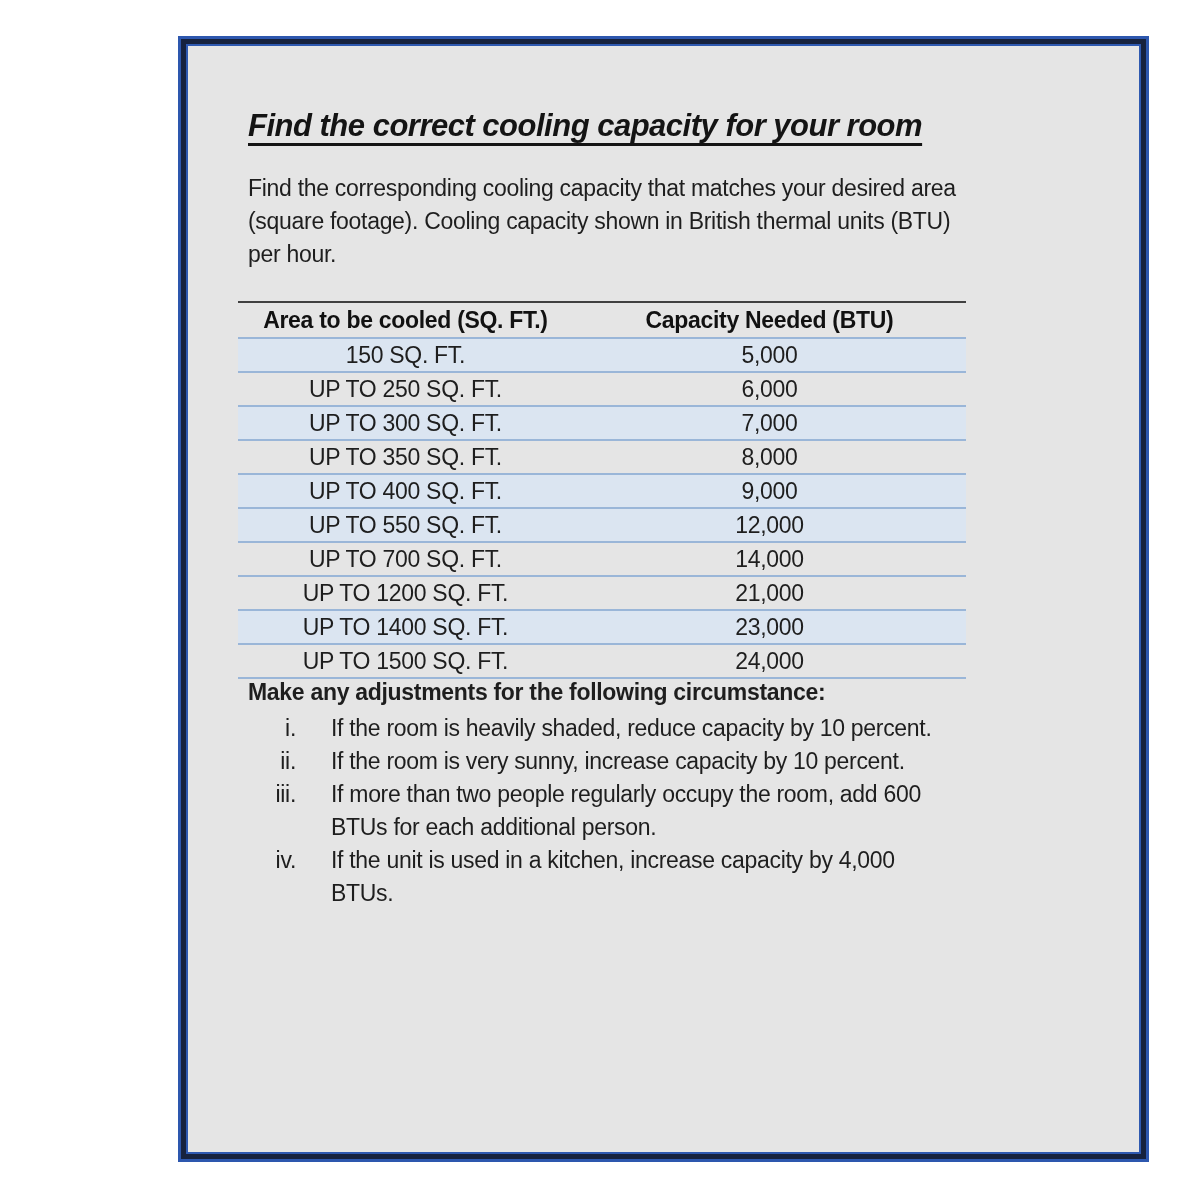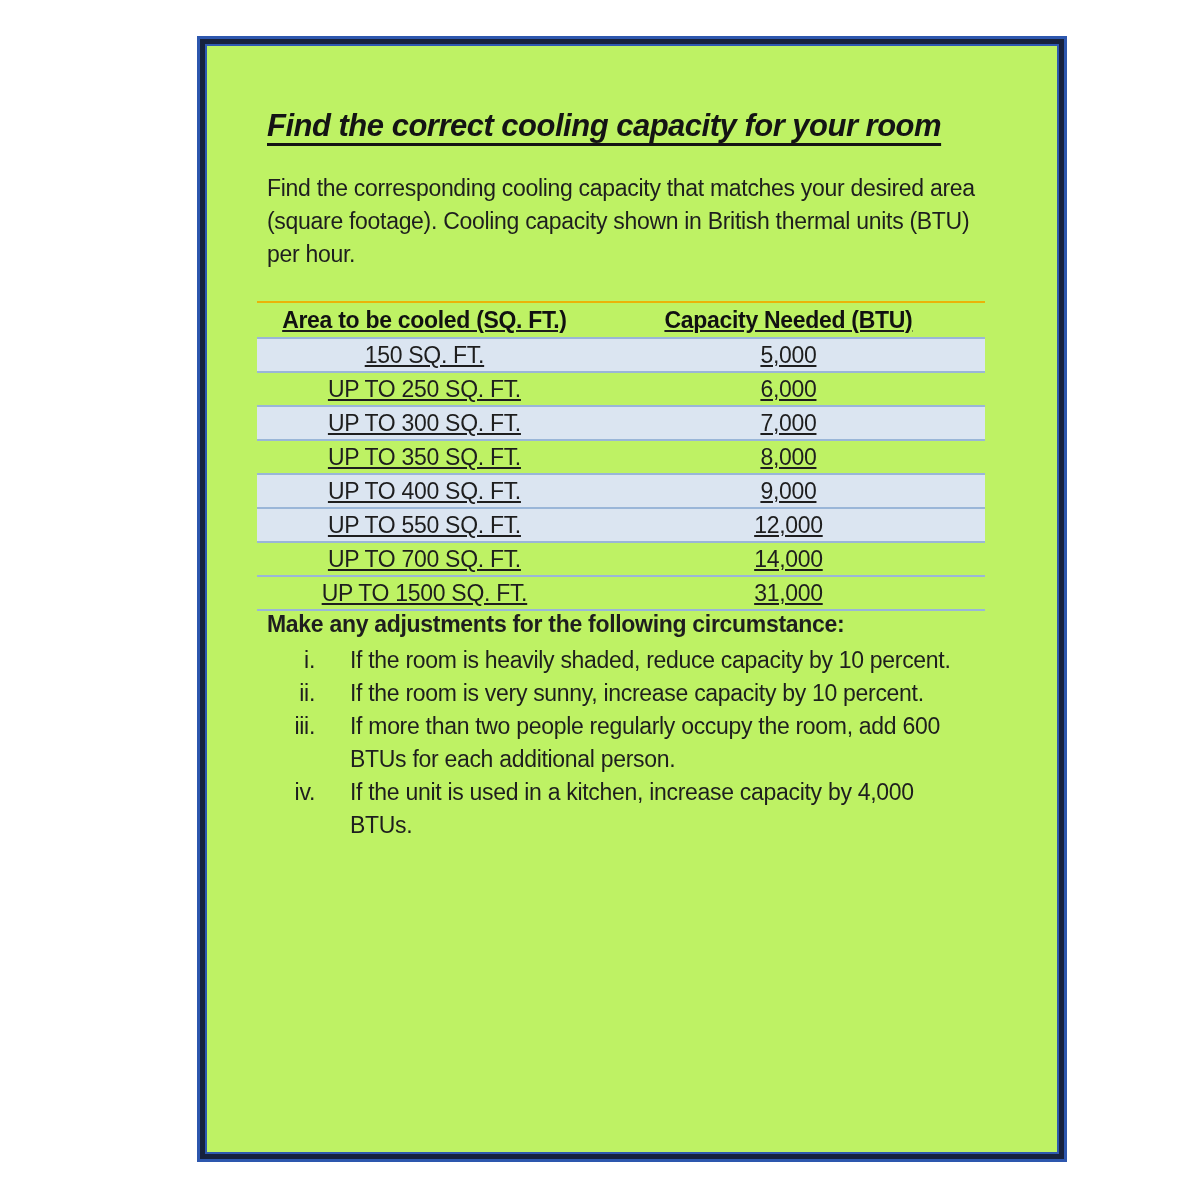--- a/index.html
+++ b/index.html
@@ -12,29 +12,28 @@
     height: 1200px;
     position: relative;
     font-family: "Liberation Sans", sans-serif;
     color: #1e1e1e;
     overflow: hidden;
   }
   .doc-page {
     position: absolute;
     left: 181px;
     top: 39px;
-    width: 864px;
+    width: 965px;
     height: 1120px;
     box-sizing: border-box;
-    background: #bef264;
+    background: #e5e5e5;
     border: 5px solid #16223e;           
     outline: 3px solid #2d57ae;          
     box-shadow: inset 0 0 0 2px #2e59b0; 
     padding: 64px 60px 0 62px;
-    margin-left: 19px;
   }
   .doc-title {
     margin: 0 0 28px 0;
     font-size: 31px;
     font-weight: bold;
     font-style: italic;
     letter-spacing: -0.5px;
     color: #141414;
     text-decoration: underline;
     text-decoration-thickness: 3px;
@@ -45,23 +44,22 @@
     margin: 0 0 30px 0;
     font-size: 23px;
     line-height: 33px;
     width: 712px;
     letter-spacing: -0.3px;
   }
   table.capacity-table {
     border-collapse: collapse;
     width: 728px;
     margin-left: -10px;
-    border-top: 2px solid #eab308;
+    border-top: 2px solid #404040;
     table-layout: fixed;
-    text-decoration: underline;
   }
   .capacity-table th,
   .capacity-table td {
     border-bottom: 2px solid #9ab6d8;
     text-align: center;
     vertical-align: middle;
     height: 32px;
     padding: 0;
     font-size: 23px;
     letter-spacing: -0.3px;
@@ -147,22 +145,30 @@
       </tr>
       <tr class="shaded">
         <td>UP TO 550 SQ. FT.</td>
         <td>12,000</td>
       </tr>
       <tr>
         <td>UP TO 700 SQ. FT.</td>
         <td>14,000</td>
       </tr>
       <tr>
+        <td>UP TO 1200 SQ. FT.</td>
+        <td>21,000</td>
+      </tr>
+      <tr class="shaded">
+        <td>UP TO 1400 SQ. FT.</td>
+        <td>23,000</td>
+      </tr>
+      <tr>
         <td>UP TO 1500 SQ. FT.</td>
-        <td>31,000</td>
+        <td>24,000</td>
       </tr>
     </tbody>
   </table>
 
 
   <p class="lead">Make any adjustments for the following circumstance:</p>
 
   <div class="rlist">
     <div class="ritem">
       <span class="marker">i.</span>

